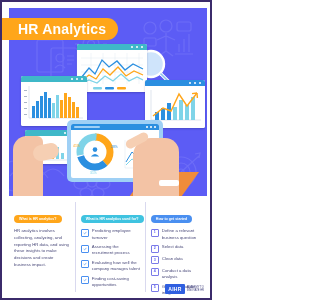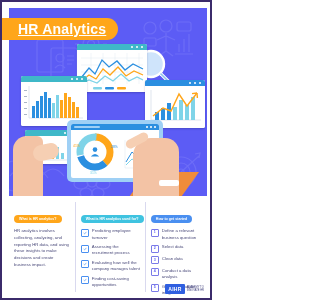--- a/index.html
+++ b/index.html
@@ -30,21 +30,21 @@
     position:absolute;left:0;top:16px;
     height:22px;
     padding:0 12px 0 16px;
     background:#ffa61a;
     border-radius:0 12px 12px 0;
     display:flex;align-items:center;
     z-index:9;
   }
   .title-banner span{
     color:#ffffff;font-size:14px;font-weight:bold;
-    letter-spacing:.2px;white-space:nowrap;text-decoration:underline;
+    letter-spacing:.2px;white-space:nowrap;
   }
   
   .win{position:absolute;background:#ffffff;border-radius:2px;
        box-shadow:0 1px 2px rgba(20,20,80,.25);overflow:hidden;}
   .win-bar{height:6px;background:#3fb8c8;position:relative;}
   .win-bar.blue{background:#2b8fe0;}
   .win-dot{position:absolute;top:2px;width:2px;height:2px;border-radius:50%;background:#ffffff;}
   .win-body{position:absolute;left:0;right:0;top:6px;bottom:0;background:#ffffff;}
   
   .tablet{

